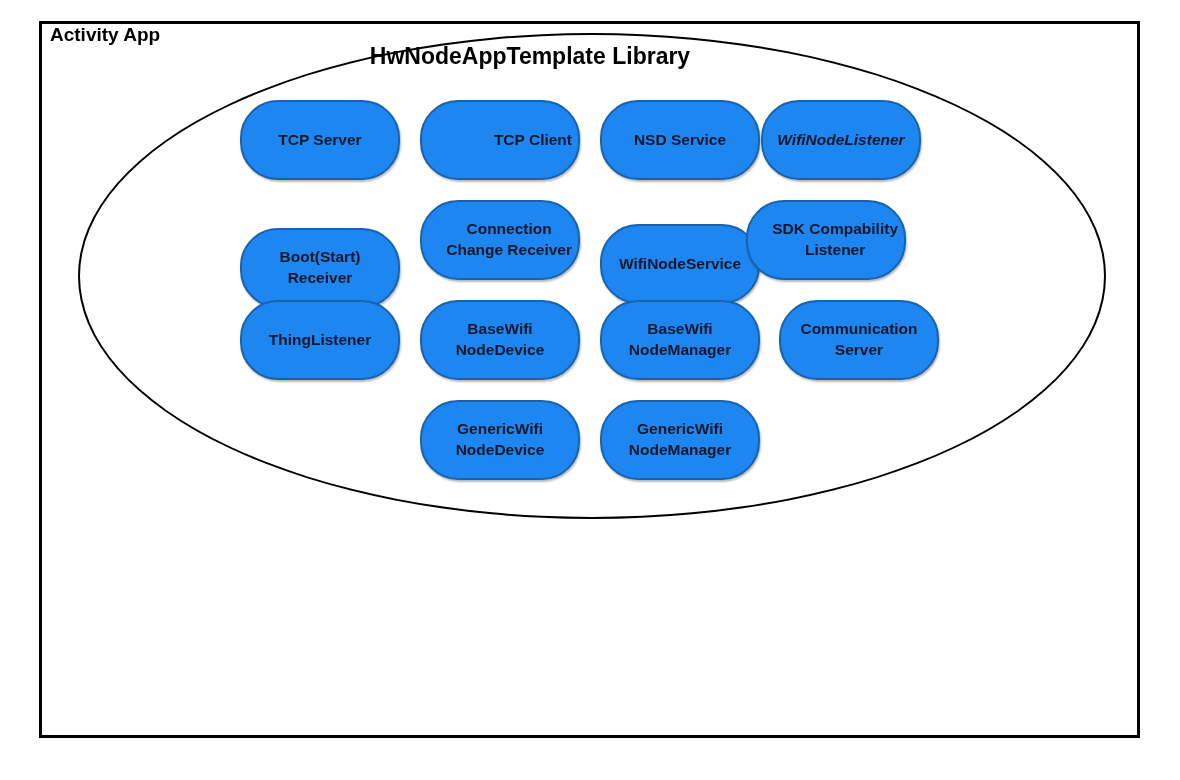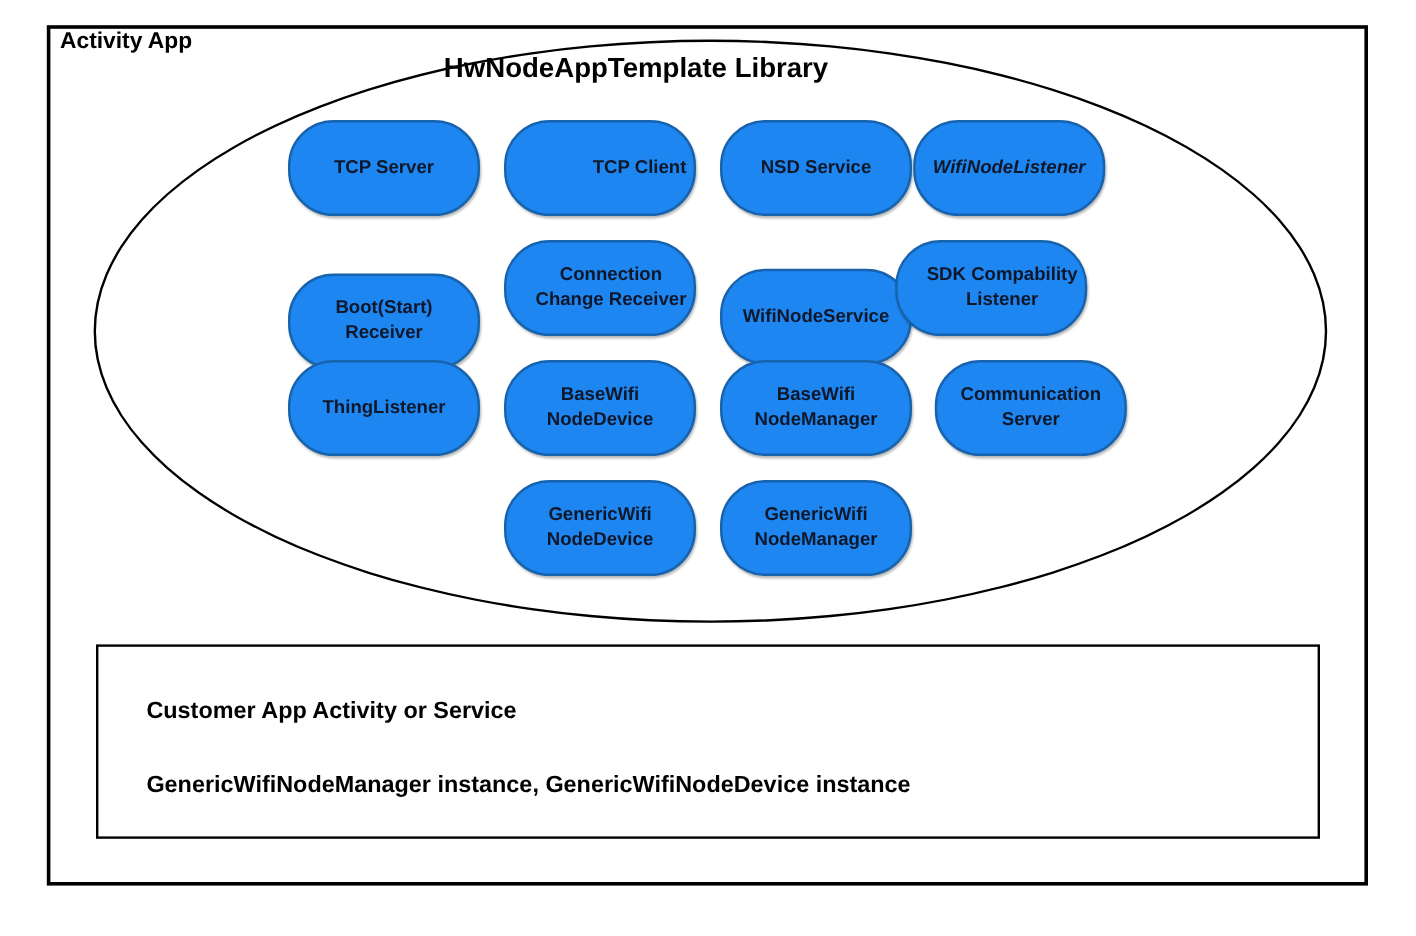--- a/index.html
+++ b/index.html
@@ -175,18 +175,14 @@
       <div class="node-box" style="left: 420px; top: 400px;">
         <span class="node-label">GenericWifi
 NodeDevice</span>
       </div>
       <div class="node-box" style="left: 600px; top: 400px;">
         <span class="node-label">GenericWifi
 NodeManager</span>
       </div>
     </div>
 
-  <div class="app-panel">
-    <div class="app-panel-line line-1">Customer App Activity or Service</div>
-    <div class="app-panel-line line-2">GenericWifiNodeManager instance, GenericWifiNodeDevice instance</div>
-  </div>
 
 </div>
 
 </body></html>

